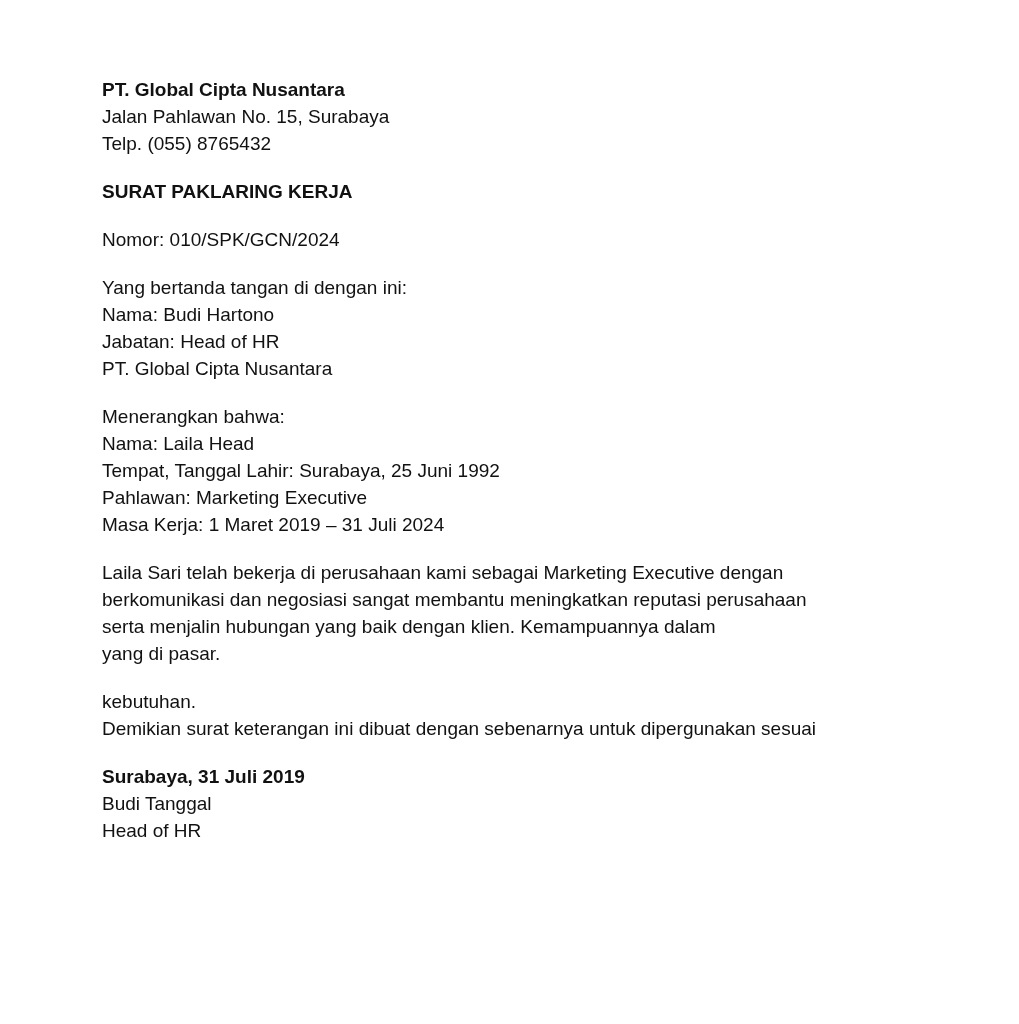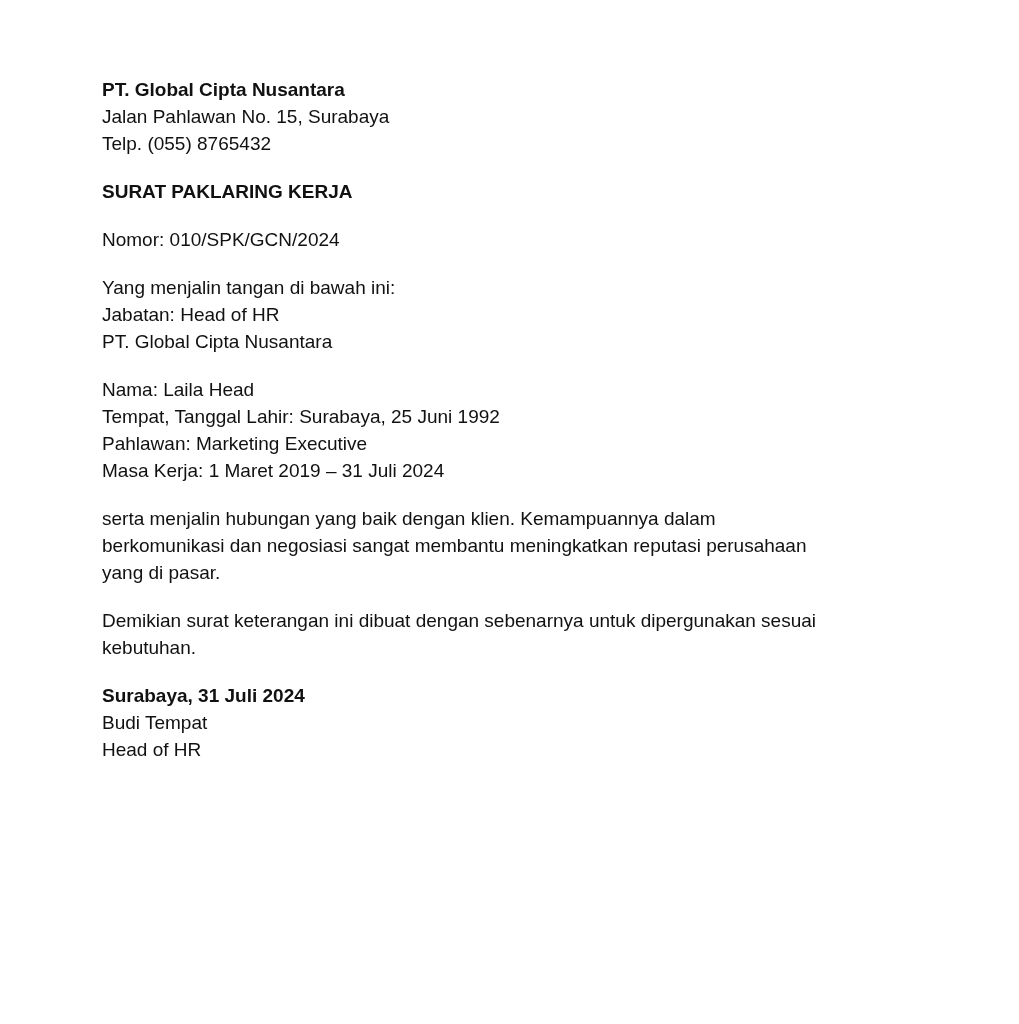--- a/index.html
+++ b/index.html
@@ -47,42 +47,45 @@
 
   <div class="block">
     <span class="line bold">SURAT PAKLARING KERJA</span>
   </div>
 
   <div class="block">
     <span class="line">Nomor: 010/SPK/GCN/2024</span>
   </div>
 
   <div class="block">
-    <span class="line">Yang menjalin tangan di bawah ini:</span>
+    <span class="line">Yang bertanda tangan di dengan ini:</span>
+    <span class="line">Nama: Budi Hartono</span>
     <span class="line">Jabatan: Head of HR</span>
     <span class="line">PT. Global Cipta Nusantara</span>
   </div>
 
   <div class="block">
+    <span class="line">Menerangkan bahwa:</span>
     <span class="line">Nama: Laila Head</span>
     <span class="line">Tempat, Tanggal Lahir: Surabaya, 25 Juni 1992</span>
     <span class="line">Pahlawan: Marketing Executive</span>
     <span class="line">Masa Kerja: 1 Maret 2019 – 31 Juli 2024</span>
   </div>
 
   <div class="block">
+    <span class="line">Laila Sari telah bekerja di perusahaan kami sebagai Marketing Executive dengan</span>
+    <span class="line">berkomunikasi dan negosiasi sangat membantu meningkatkan reputasi perusahaan</span>
     <span class="line">serta menjalin hubungan yang baik dengan klien. Kemampuannya dalam</span>
-    <span class="line">berkomunikasi dan negosiasi sangat membantu meningkatkan reputasi perusahaan</span>
     <span class="line">yang di pasar.</span>
   </div>
 
   <div class="block">
+    <span class="line">kebutuhan.</span>
     <span class="line">Demikian surat keterangan ini dibuat dengan sebenarnya untuk dipergunakan sesuai</span>
-    <span class="line">kebutuhan.</span>
   </div>
 
   <div class="block">
-    <span class="line bold">Surabaya, 31 Juli 2024</span>
-    <span class="line">Budi Tempat</span>
+    <span class="line bold">Surabaya, 31 Juli 2019</span>
+    <span class="line">Budi Tanggal</span>
     <span class="line">Head of HR</span>
   </div>
 
 </div>
 
 </body></html>

